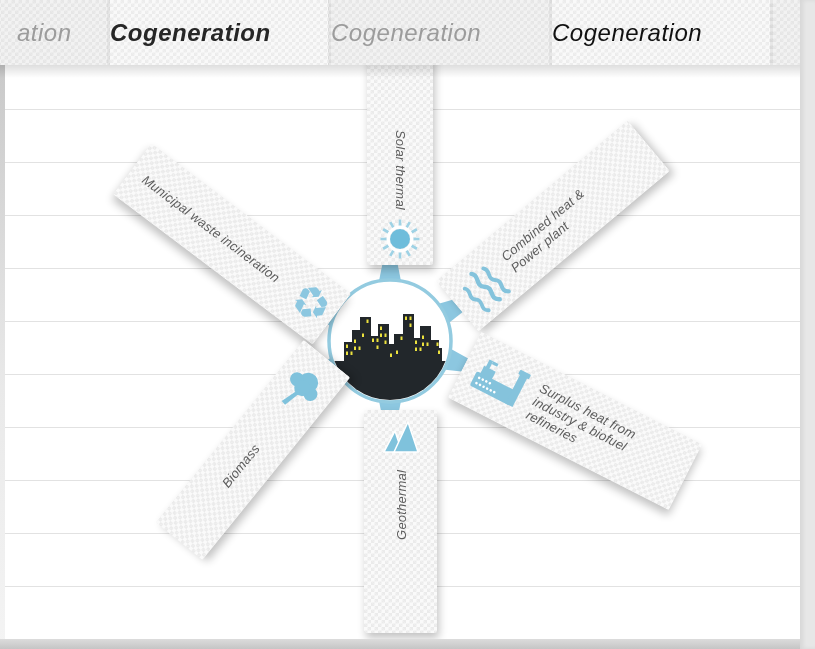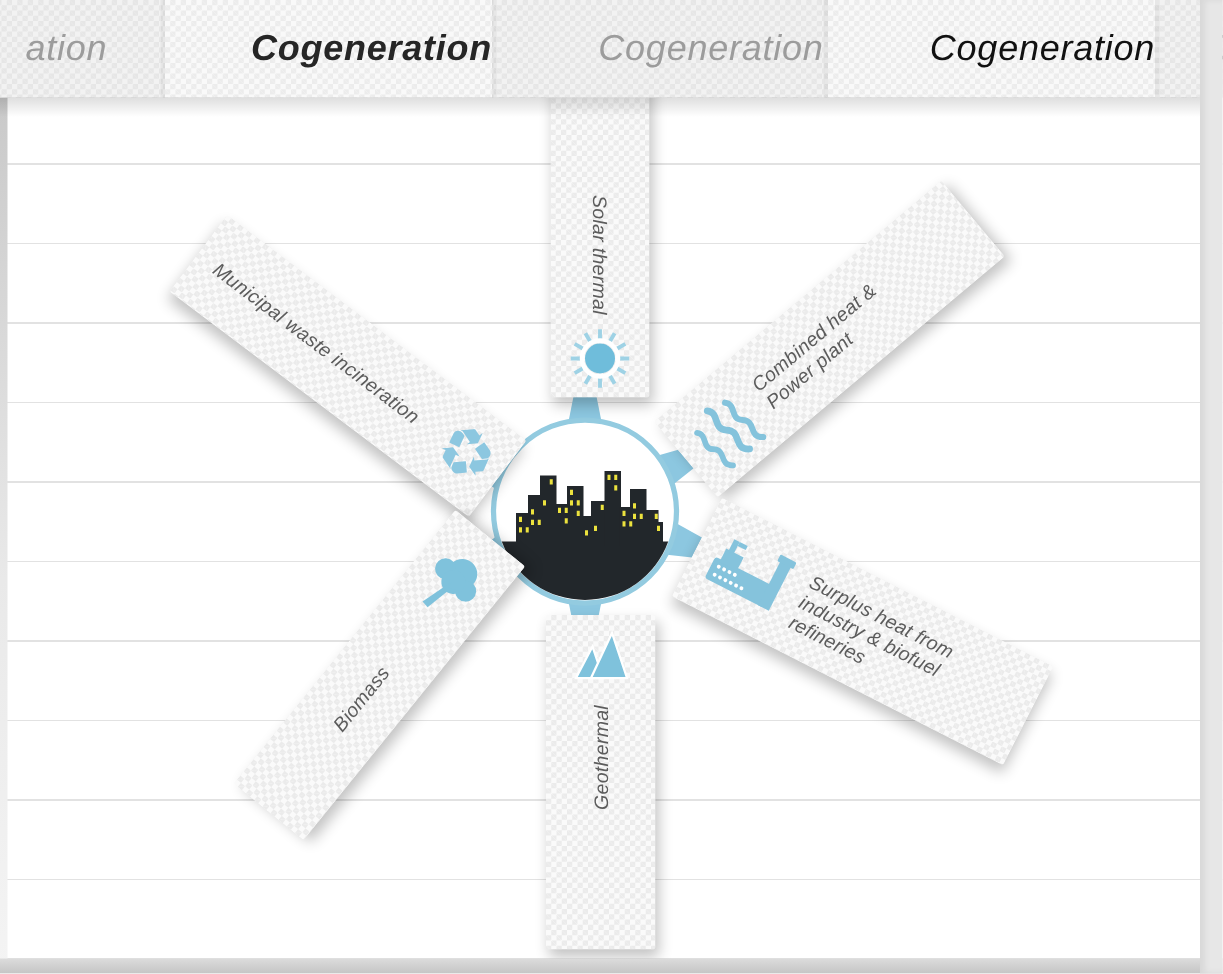--- a/index.html
+++ b/index.html
@@ -11,21 +11,21 @@
   .tabbar{
     position:absolute;left:0;top:0;width:815px;height:65px;z-index:30;
     background-color:#e7e7e7;
     background-image:
       linear-gradient(45deg,#dadada 25%,transparent 25%,transparent 75%,#dadada 75%),
       linear-gradient(45deg,#dadada 25%,transparent 25%,transparent 75%,#dadada 75%);
     background-size:7px 7px;background-position:0 0,3.5px 3.5px;
     display:flex;gap:3px;overflow:hidden;padding-left:14px;
   }
   .tab{
-    flex:none;width:218px;height:65px;line-height:65px;text-align:right;
+    flex:none;width:218px;height:65px;line-height:65px;text-align:left;
     font-style:italic;font-size:24px;letter-spacing:.5px;color:#9c9c9c;
     background-color:#f2f2f2;
     background-image:
       linear-gradient(45deg,#e6e6e6 25%,transparent 25%,transparent 75%,#e6e6e6 75%),
       linear-gradient(45deg,#e6e6e6 25%,transparent 25%,transparent 75%,#e6e6e6 75%);
     background-size:7px 7px;background-position:0 0,3.5px 3.5px;
     cursor:pointer;white-space:nowrap;
   }
   .tab.first{margin-left:-125px;text-align:left;padding-left:128px;width:90px;}
   .tab.last{text-align:left;padding-left:30px;}

